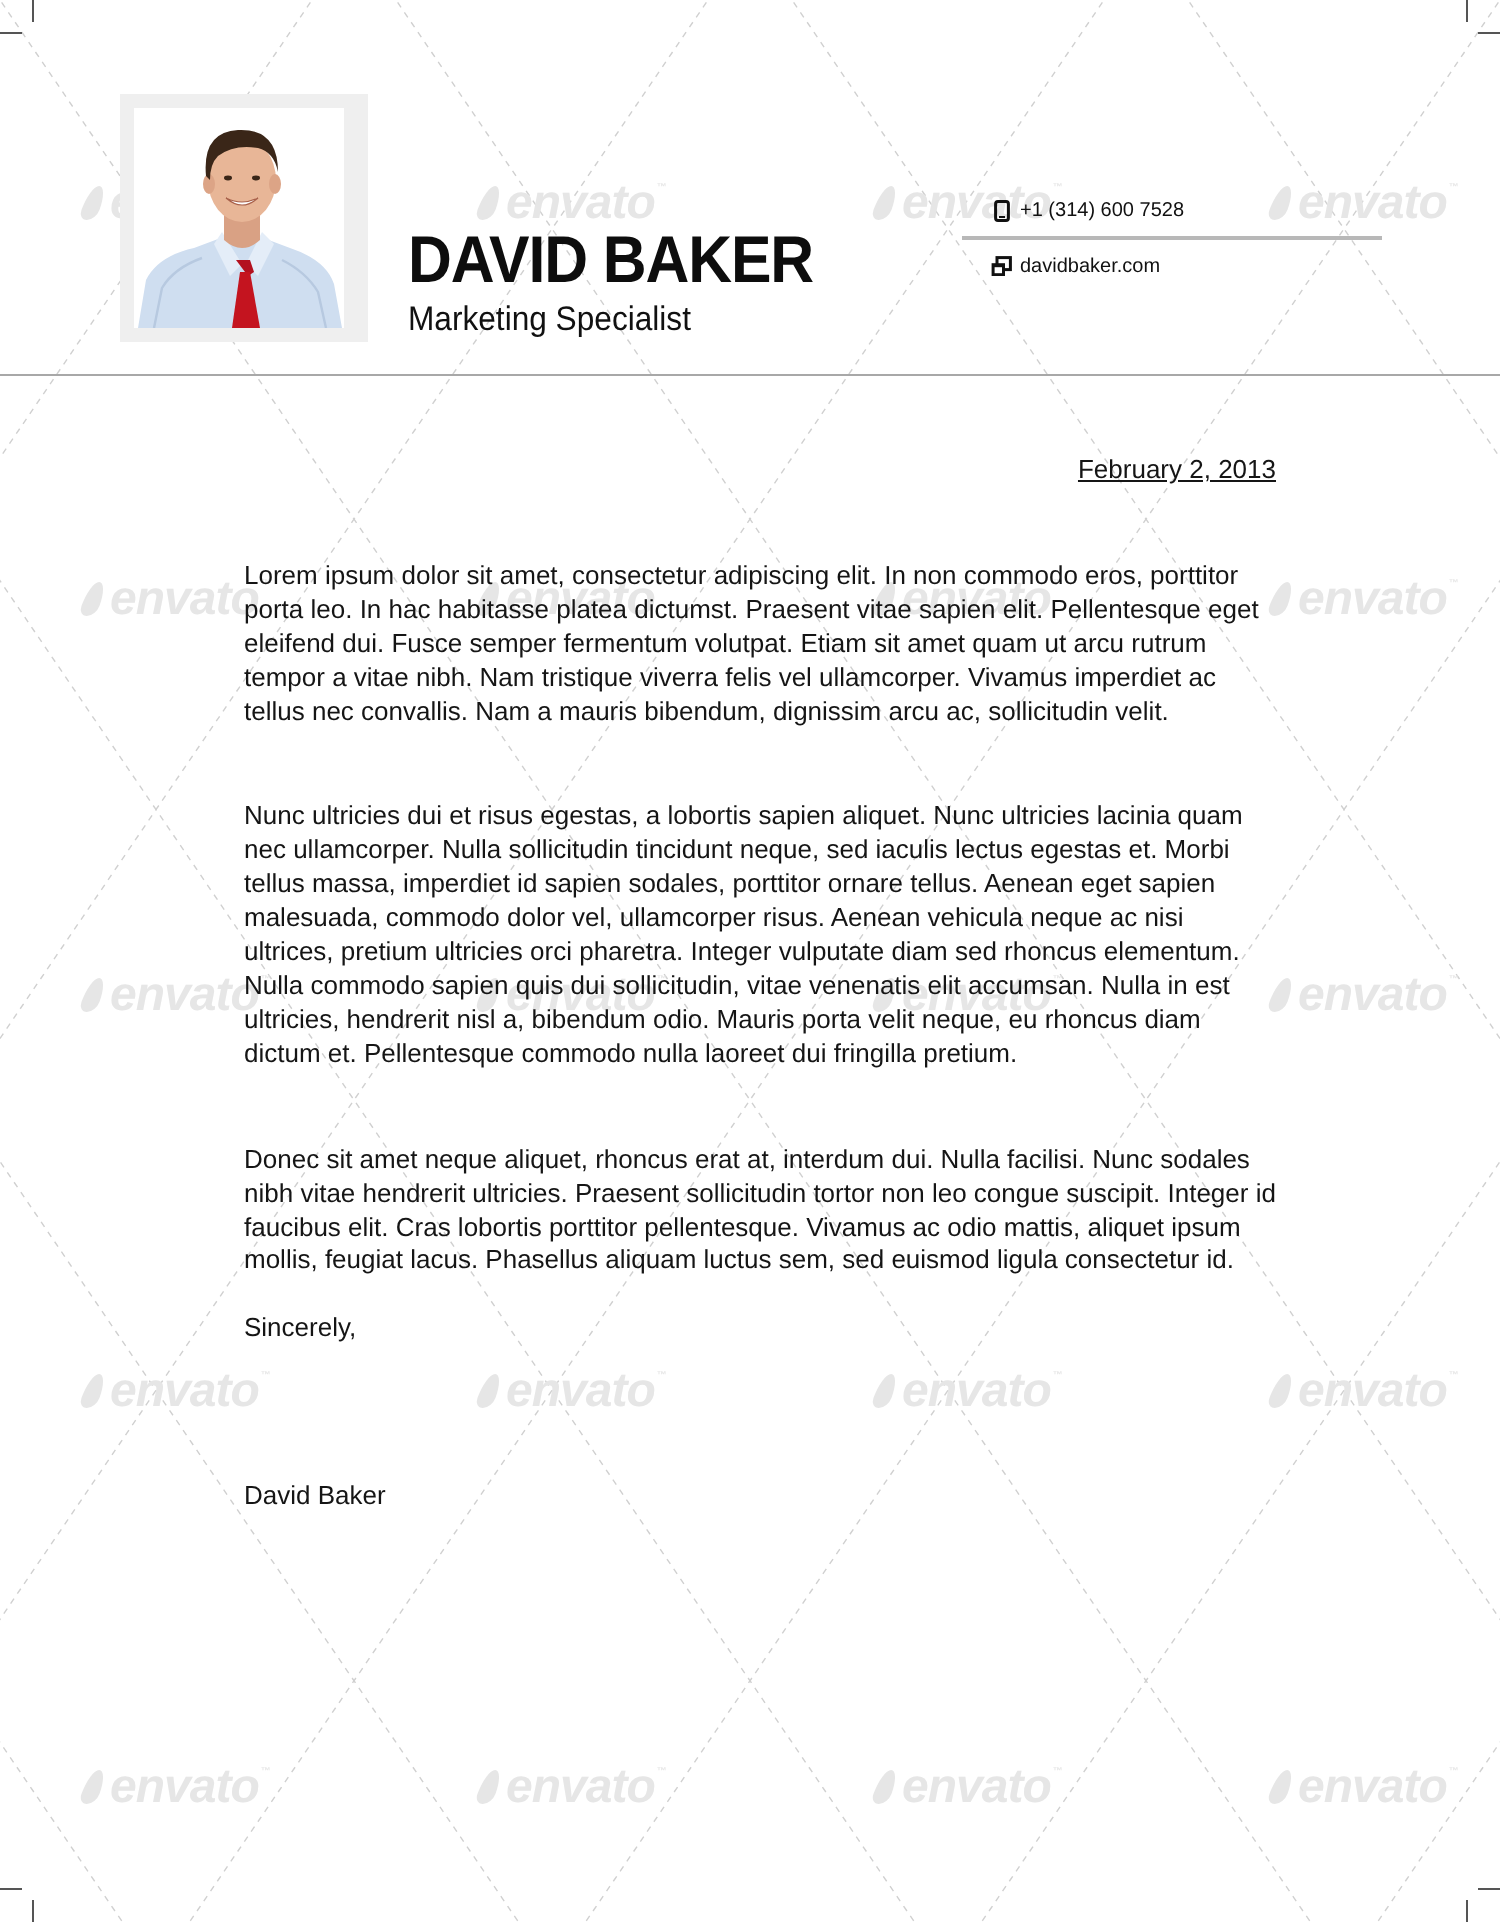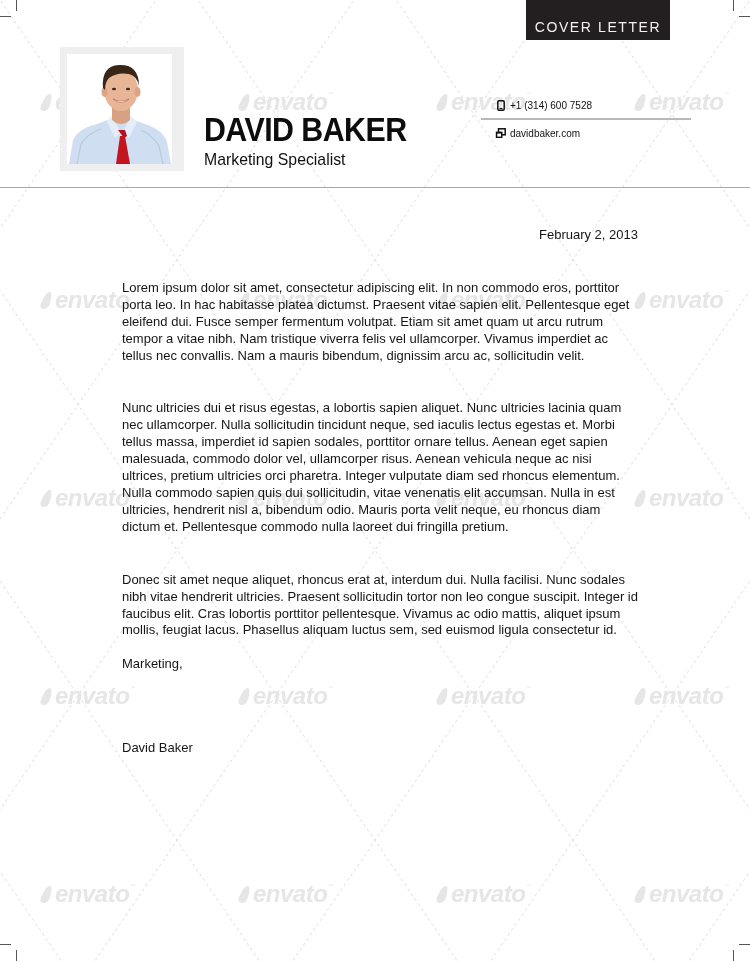--- a/index.html
+++ b/index.html
@@ -53,21 +53,21 @@
     .contact-row {
       display: flex; align-items: center; height: 26px;
       font-size: 10px; color: #111; padding-left: 14px;
     }
     .contact-row .ico { width: 11px; height: 11px; margin-right: 4px; display: inline-flex; align-items: center; justify-content: center; }
     .contact-divider { height: 1px; background: #b8b8b8; }
 
     .header-rule { position: absolute; left: 0; top: 187px; width: 750px; height: 1px; background: #a8a8a8; }
 
     .letter { position: absolute; left: 122px; top: 227px; width: 516px; font-size: 13px; line-height: 16.9px; color: #151515; }
-    .date { text-align: right; margin-bottom: 18px; }
+    .date { text-align: right; margin-bottom: 18px; text-decoration: underline; }
     .salutation { margin-bottom: 17px; }
     .para { margin-bottom: 17px; margin-top: 36px; }
     .closing { margin-bottom: 67px; }
   </style>
 </head>
 <body>
 
 <svg class="lattice" width="750" height="961" viewBox="0 0 750 961">
   <g stroke="#d0d0d0" stroke-width="0.7" stroke-dasharray="3,3" fill="none">
     <line x1="-300" y1="-440" x2="750" y2="1100"></line>
@@ -114,21 +114,20 @@
 <div class="crop" style="left:0;top:16px;width:11px;height:1px;"></div>
 <div class="crop" style="left:733px;top:0;width:1px;height:11px;"></div>
 <div class="crop" style="left:739px;top:16px;width:11px;height:1px;"></div>
 <div class="crop" style="left:16px;top:950px;width:1px;height:11px;"></div>
 <div class="crop" style="left:0;top:944px;width:11px;height:1px;"></div>
 <div class="crop" style="left:733px;top:950px;width:1px;height:11px;"></div>
 <div class="crop" style="left:739px;top:944px;width:11px;height:1px;"></div>
 
 <div class="content">
 
-  <div class="doc-label">COVER LETTER</div>
 
   <div class="photo-frame">
     <div class="photo" title="Portrait of smiling man in light blue shirt and red tie">
       <svg width="105" height="110" viewBox="0 0 105 110">
 
         <path d="M2 110 L6 86 Q12 74 30 70 L46 64 L62 64 L78 70 Q96 76 100 88 L104 110 Z" fill="#cfdef0"></path>
         <path d="M10 110 L14 90 Q20 80 34 75" stroke="#b7c9e0" stroke-width="1.2" fill="none"></path>
         <path d="M96 110 L92 92 Q86 82 74 76" stroke="#b7c9e0" stroke-width="1.2" fill="none"></path>
 
         <path d="M44 62 L54 78 L48 84 L40 68 Z" fill="#e4edf8"></path>
@@ -179,17 +178,17 @@
     </div>
   </div>
 
   <div class="header-rule"></div>
 
   <div class="letter">
     <div class="date">February 2, 2013</div>
     <p class="para">Lorem ipsum dolor sit amet, consectetur adipiscing elit. In non commodo eros, porttitor porta leo. In hac habitasse platea dictumst. Praesent vitae sapien elit. Pellentesque eget eleifend dui. Fusce semper fermentum volutpat. Etiam sit amet quam ut arcu rutrum tempor a vitae nibh. Nam tristique viverra felis vel ullamcorper. Vivamus imperdiet ac tellus nec convallis. Nam a mauris bibendum, dignissim arcu ac, sollicitudin velit.</p>
     <p class="para">Nunc ultricies dui et risus egestas, a lobortis sapien aliquet. Nunc ultricies lacinia quam nec ullamcorper. Nulla sollicitudin tincidunt neque, sed iaculis lectus egestas et. Morbi tellus massa, imperdiet id sapien sodales, porttitor ornare tellus. Aenean eget sapien malesuada, commodo dolor vel, ullamcorper risus. Aenean vehicula neque ac nisi ultrices, pretium ultricies orci pharetra. Integer vulputate diam sed rhoncus elementum. Nulla commodo sapien quis dui sollicitudin, vitae venenatis elit accumsan. Nulla in est ultricies, hendrerit nisl a, bibendum odio. Mauris porta velit neque, eu rhoncus diam dictum et. Pellentesque commodo nulla laoreet dui fringilla pretium.</p>
     <p class="para">Donec sit amet neque aliquet, rhoncus erat at, interdum dui. Nulla facilisi. Nunc sodales nibh vitae hendrerit ultricies. Praesent sollicitudin tortor non leo congue suscipit. Integer id faucibus elit. Cras lobortis porttitor pellentesque. Vivamus ac odio mattis, aliquet ipsum mollis, feugiat lacus. Phasellus aliquam luctus sem, sed euismod ligula consectetur id.</p>
-    <div class="closing">Marketing,</div>
+    <div class="closing">Sincerely,</div>
     <div class="signature">David Baker</div>
   </div>
 
 </div>
 
 </body></html>

